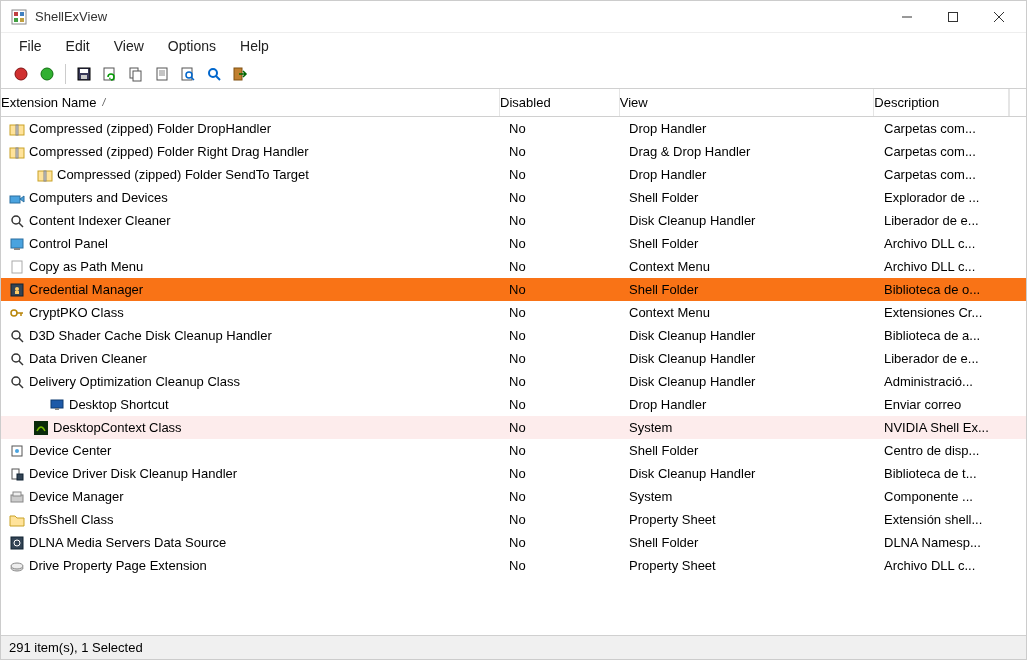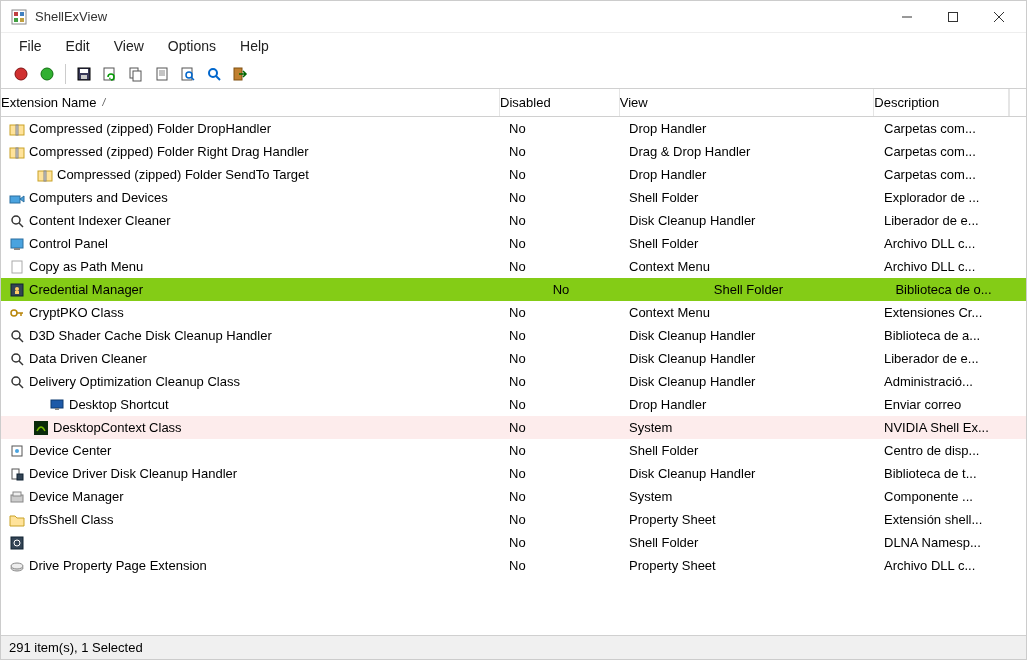--- a/index.html
+++ b/index.html
@@ -14,21 +14,21 @@
 .menu-item { padding: 3px 10px; cursor: pointer; color: #222; font-size: 14px; }
 .toolbar { height: 30px; display: flex; align-items: center; padding: 2px 8px; gap: 2px; border-bottom: 1px solid #d0d0d0; background: #fff; }
 .tbtn { width: 24px; height: 24px; display: flex; align-items: center; justify-content: center; cursor: pointer; border: 1px solid transparent; }
 .tsep { width: 1px; height: 20px; background: #ccc; margin: 0 4px; }
 .listarea { flex: 1; display: flex; flex-direction: column; overflow: hidden; background: #fff; }
 .listheader { display: flex; background: #fff; border-bottom: 1px solid #d0d0d0; flex-shrink: 0; }
 .colh { padding: 6px 0; font-size: 13px; border-right: 1px solid #e5e5e5; display: flex; align-items: center; cursor: pointer; user-select: none; overflow: hidden; white-space: nowrap; }
 .sort-ind { font-size: 10px; margin-left: 6px; color: #555; font-style: italic; }
 .listbody { flex: 1; overflow-y: scroll; overflow-x: hidden; }
 .row { display: flex; height: 23px; align-items: center; cursor: pointer; }
-.row.selected { background: #84cc16; text-align: center; }
+.row.selected { background: #f97316; }
 .row.highlight { background: #fdecec; }
 .cell { padding: 2px 8px; font-size: 13px; white-space: nowrap; overflow: hidden; text-overflow: ellipsis; }
 .cell.name { display: flex; align-items: center; gap: 4px; }
 .rowicon { width: 16px; height: 16px; flex-shrink: 0; display: inline-flex; align-items: center; justify-content: center; }
 .statusbar { height: 24px; border-top: 1px solid #d0d0d0; display: flex; align-items: center; padding: 8px 8px; font-size: 13px; background: #f0f0f0; }
 .scrollspacer { width: 17px; border-left: 1px solid #e5e5e5; }
 ::-webkit-scrollbar { width: 17px; }
 ::-webkit-scrollbar-track { background: #f0f0f0; }
 ::-webkit-scrollbar-thumb { background: #cdcdcd; }
 ::-webkit-scrollbar-button { background: #f0f0f0; height: 17px; display: block; }
@@ -417,20 +417,21 @@
           <div class="cell" style="width: 135px;">Extensión shell...</div>
         </div>
         <div class="row">
           <div class="cell name" style="width: 500px;">
             <span class="rowicon">
               <svg width="16" height="16" viewBox="0 0 16 16">
                 <rect x="2" y="2" width="12" height="12" fill="#345" stroke="#123"></rect>
                 <circle cx="8" cy="8" r="3" fill="none" stroke="#fff"></circle>
               </svg>
             </span>
+            <span>DLNA Media Servers Data Source</span>
           </div>
           <div class="cell" style="width: 120px;">No</div>
           <div class="cell" style="width: 255px;">Shell Folder</div>
           <div class="cell" style="width: 135px;">DLNA Namesp...</div>
         </div>
         <div class="row">
           <div class="cell name" style="width: 500px;">
             <span class="rowicon">
               <svg width="16" height="16" viewBox="0 0 16 16">
                 <ellipse cx="8" cy="10" rx="6" ry="3" fill="#ddd" stroke="#888"></ellipse>

